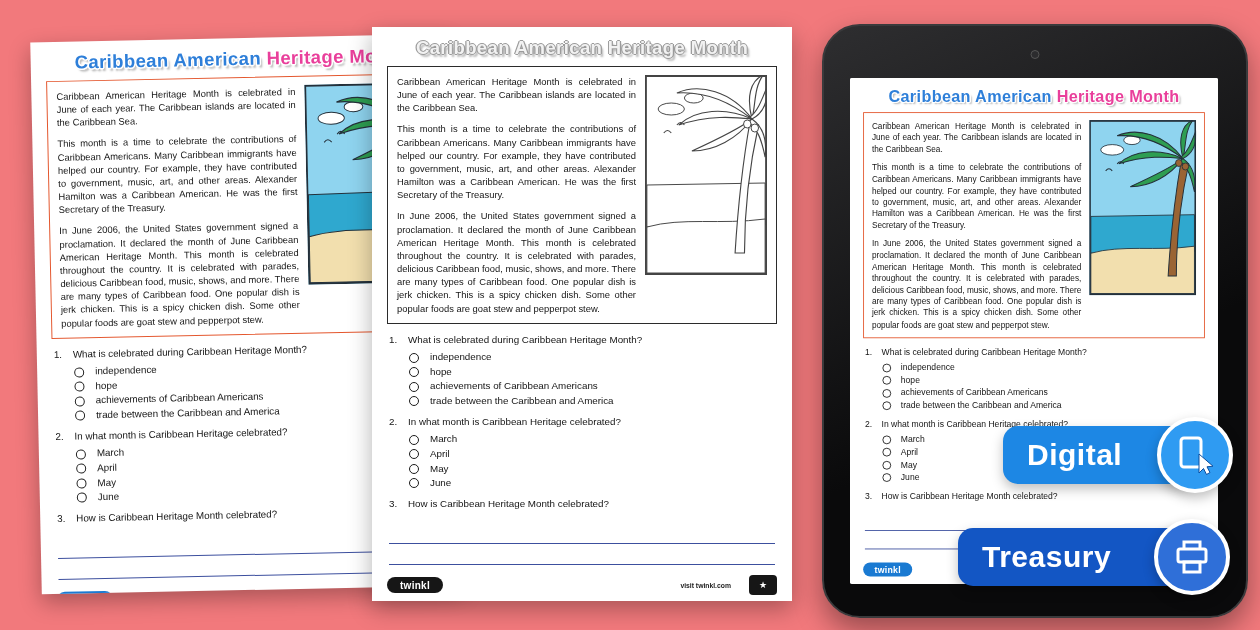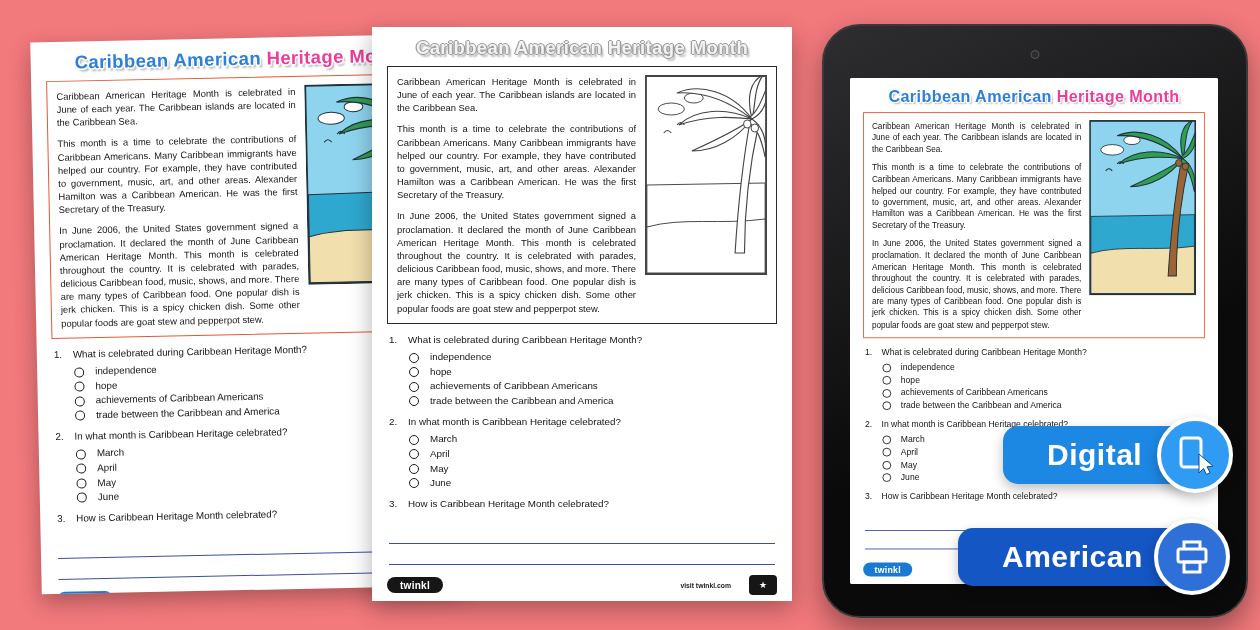--- a/index.html
+++ b/index.html
@@ -72,21 +72,21 @@
   .tablet-camera{position:absolute;top:24px;left:50%;transform:translateX(-50%);
     width:7px;height:7px;border-radius:50%;background:#2c2c2e;border:1px solid #555;}
   .tablet-screen{position:absolute;left:26px;top:52px;width:368px;height:506px;background:#fff;
     overflow:hidden;border-radius:2px;}
   .screen-scale{left:0;top:0;width:420px;height:577px;transform:scale(0.8762);
     transform-origin:0 0;box-shadow:none;}
 
   
   .badge{position:absolute;z-index:10;height:76px;cursor:pointer;}
   .badge-pill{position:absolute;top:9px;left:0;height:58px;border-radius:15px;display:flex;align-items:center;
-    padding-left:44px;box-sizing:border-box;color:#fff;font-weight:bold;font-size:30px;letter-spacing:.5px;
+    padding-left:24px;box-sizing:border-box;color:#fff;font-weight:bold;font-size:30px;letter-spacing:.5px;
     box-shadow:0 5px 12px rgba(0,0,0,.25);}
   .badge-circle{position:absolute;right:0;top:0;width:76px;height:76px;border-radius:50%;
     border:4px solid #fff;box-sizing:border-box;display:flex;align-items:center;justify-content:center;
     box-shadow:0 5px 12px rgba(0,0,0,.25);}
   .badge-circle svg{width:44px;height:44px;}
   .badge-digital{left:1003px;top:417px;width:230px;}
   .badge-digital .badge-pill{width:192px;background:#1d87e4;}
   .badge-digital .badge-circle{background:#2f9bf2;}
   .badge-printable{left:958px;top:519px;width:272px;}
   .badge-printable .badge-pill{width:234px;background:#1356c4;}
@@ -415,21 +415,21 @@
     <div class="badge-circle">
       <svg viewBox="0 0 44 44" aria-hidden="true">
         <rect x="8" y="5" width="20" height="29" rx="3" fill="none" stroke="#fff" stroke-width="3"></rect>
         <path d="M26 21 L26 40 L30.5 35.5 L33.5 41.5 L37 39.5 L34 33.8 L40 33.2 Z" fill="#fff" stroke="#0b4d9e" stroke-width="1"></path>
       </svg>
     </div>
   </div>
 
   <div class="badge badge-printable">
     <div class="badge-pill">
-      <span>American</span>
+      <span>Treasury</span>
     </div>
     <div class="badge-circle">
       <svg viewBox="0 0 44 44" aria-hidden="true">
         <path d="M14 14 V7 h16 v7" fill="none" stroke="#fff" stroke-width="3"></path>
         <rect x="8" y="14" width="28" height="13" rx="2" fill="none" stroke="#fff" stroke-width="3"></rect>
         <rect x="14" y="27" width="16" height="10" fill="none" stroke="#fff" stroke-width="3"></rect>
       </svg>
     </div>
   </div>
 

